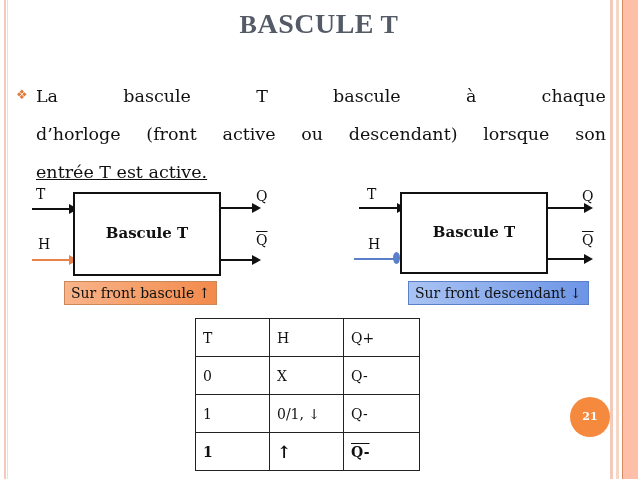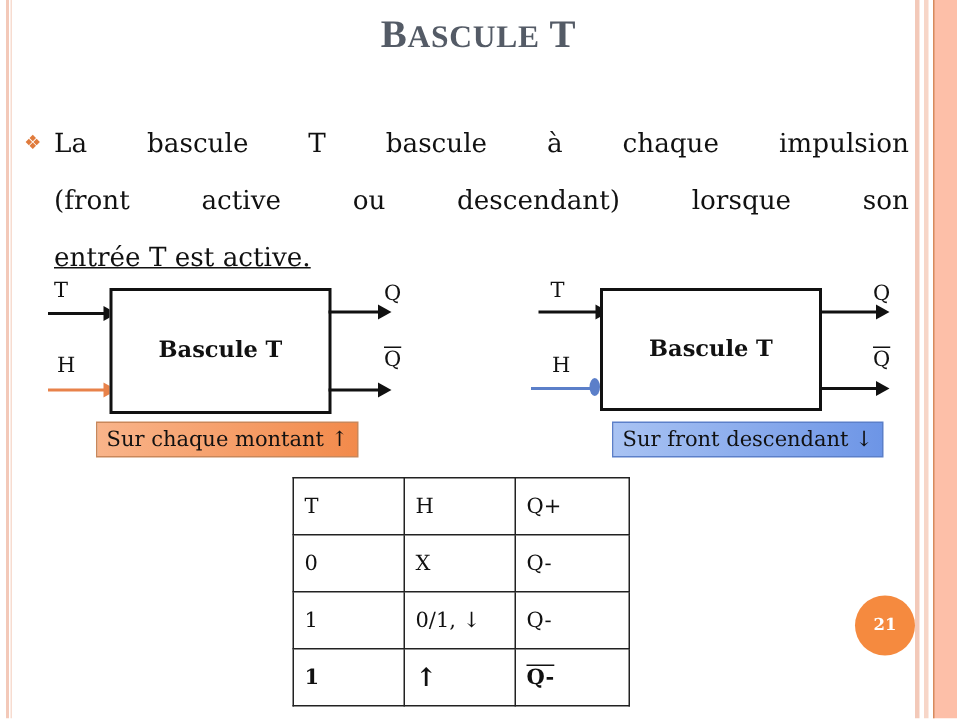--- a/index.html
+++ b/index.html
@@ -9,21 +9,21 @@
   
   .bl1 { left:4px; top:0; width:2px; height:479px; background:#f3c9b9; }
   .bl2 { left:7px; top:0; width:1px; height:479px; background:#f7dcd0; }
   .br1 { left:610px; top:0; width:3px; height:479px; background:#f3c9b9; }
   .br2 { left:616px; top:0; width:3px; height:479px; background:#f7d6c8; }
   .br3 { left:622px; top:0; width:16px; height:479px; background:#fdbfa8; }
   .br4 { left:622px; top:0; width:1px; height:479px; background:#d68a5d; }
 
   .title { left:0; width:638px; top:8px; text-align:center; font-size:26px; font-weight:bold;
            color:#545b66; letter-spacing:0.5px; font-family:"Liberation Serif","DejaVu Serif",serif; }
-  .title .sc { font-size:21px; }
+  .title .sc { font-size:28px; }
 
   .para { left:36px; top:77px; width:570px; font-size:17.5px; line-height:38px; text-align:justify;
           font-family:"DejaVu Serif",serif; }
   .line { display:flex; justify-content:space-between; white-space:nowrap; }
   .line.last { justify-content:flex-start;text-decoration:underline; }
   .bullet { left:16px; top:87px; color:#e07b3c; font-size:13px; }
 
   .lbl { font-size:14px; font-family:"DejaVu Serif",serif; }
   .box { border:2px solid #111; background:#fff; }
   .boxtext { font-weight:bold; font-size:15px; font-family:"DejaVu Serif",serif; }
@@ -55,23 +55,23 @@
 
 <div class="abs bullet">❖</div>
 <div class="abs para">
   <div class="line">
     <span>La</span>
     <span>bascule</span>
     <span>T</span>
     <span>bascule</span>
     <span>à</span>
     <span>chaque</span>
-    <span>impulsion</span>
   </div>
   <div class="line">
+    <span>d’horloge</span>
     <span>(front</span>
     <span>active</span>
     <span>ou</span>
     <span>descendant)</span>
     <span>lorsque</span>
     <span>son</span>
   </div>
   <div class="line last">
     <span>entrée T est active.</span>
   </div>
@@ -90,21 +90,21 @@
   <div class="abs boxtext" style="left:73px;top:224px;width:148px;text-align:center;">Bascule T</div>
 
   <div class="abs hline" style="left:219px;top:207px;width:36px;"></div>
   <div class="abs arrow-r" style="left:252px;top:203px;"></div>
   <div class="abs lbl" style="left:256px;top:188px;">Q</div>
 
   <div class="abs hline" style="left:219px;top:259px;width:36px;"></div>
   <div class="abs arrow-r" style="left:252px;top:255px;"></div>
   <div class="abs lbl ov" style="left:256px;top:232px;">Q</div>
 
-  <div class="abs tagbox tag-up" style="left:64px;top:281px;">Sur chaque montant ↑</div>
+  <div class="abs tagbox tag-up" style="left:64px;top:281px;">Sur front bascule ↑</div>
 </div>
 
 <div>
   <div class="abs lbl" style="left:367px;top:186px;">T</div>
   <div class="abs hline" style="left:359px;top:207px;width:42px;"></div>
   <div class="abs arrow-r" style="left:397px;top:203px;"></div>
 
   <div class="abs lbl" style="left:368px;top:236px;">H</div>
   <div class="abs hline" style="left:354px;top:258px;width:42px;background:#5b7fc9;"></div>
   <div class="abs" style="left:393px;top:252px;width:7px;height:12px;border-radius:50%;background:#5b7fc9;"></div>

